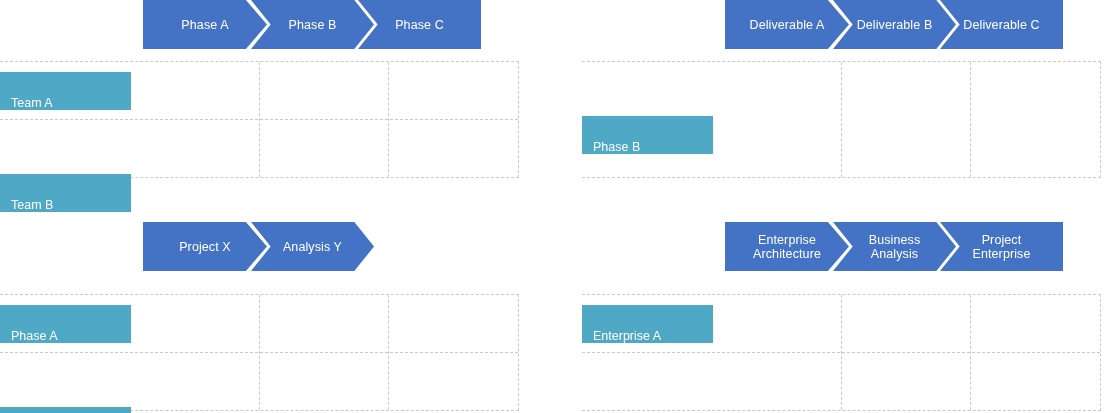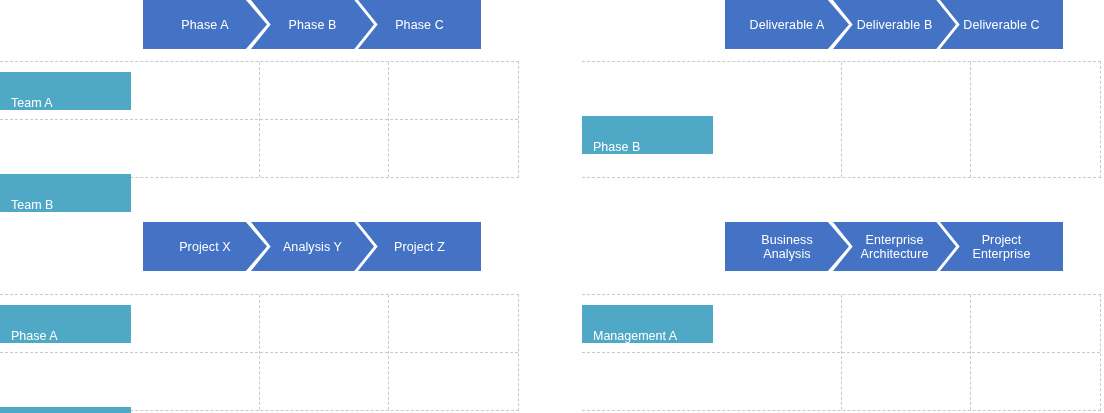--- a/index.html
+++ b/index.html
@@ -141,51 +141,50 @@
             <span>Phase B</span>
           </div>
       </div>
     </div>
   </div>
 
   <div class="panel p2">
     <div class="banner">
       <div class="chev"><span class="ctxt">Project X</span></div>
       <div class="chev"><span class="ctxt">Analysis Y</span></div>
-      <div class="chev"><span class="ctxt">Project Z</span></div>
     </div>
     <div class="grid">
       <div class="vline v1"></div>
       <div class="vline v2"></div>
       <div class="gridrow r1">
         <div class="rowlabel l0">
             <span>Phase A</span>
           </div>
       </div>
       <div class="gridrow r2">
         <div class="rowlabel l1">
             <span>Phase B</span>
           </div>
       </div>
     </div>
   </div>
 
   <div class="panel p3">
     <div class="banner">
+      <div class="chev"><span class="ctxt">Enterprise
+Architecture</span></div>
       <div class="chev"><span class="ctxt">Business
 Analysis</span></div>
-      <div class="chev"><span class="ctxt">Enterprise
-Architecture</span></div>
       <div class="chev"><span class="ctxt">Project
 Enterprise</span></div>
     </div>
     <div class="grid">
       <div class="vline v1"></div>
       <div class="vline v2"></div>
       <div class="gridrow r1">
         <div class="rowlabel l0">
-            <span>Management A</span>
+            <span>Enterprise A</span>
           </div>
       </div>
     </div>
   </div>
 
 </div>
 
 </body></html>

